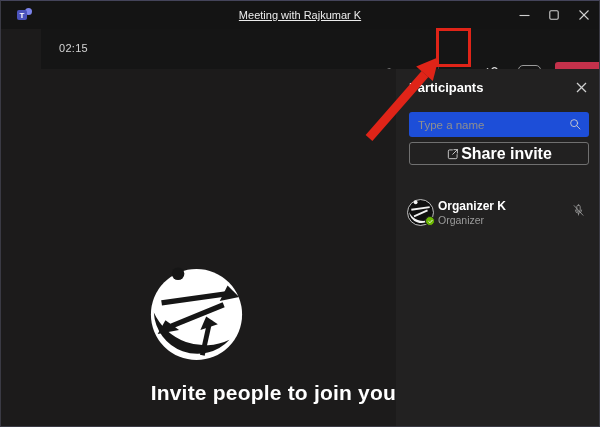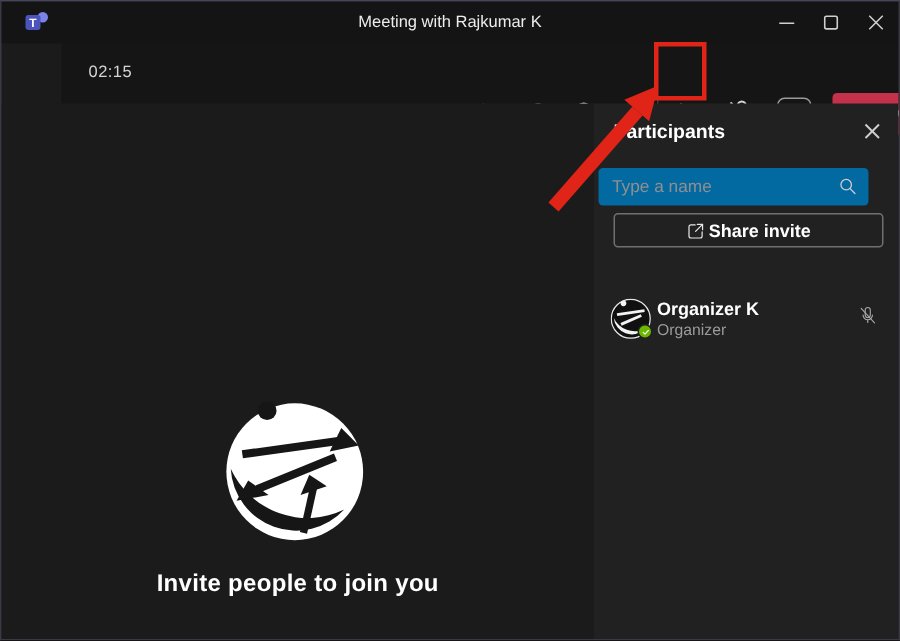--- a/index.html
+++ b/index.html
@@ -22,21 +22,21 @@
     position:absolute; left:0; top:2px; width:10px; height:10px;
     background:#4b53bc; border-radius:2px; color:#fff; font-size:8px; font-weight:bold;
     display:flex; align-items:center; justify-content:center;
   }
   .teams-logo .circ {
     position:absolute; right:0; top:0; width:7px; height:7px;
     background:#7b83eb; border-radius:50%;
   }
   .title-text {
     position:absolute; left:0; right:0; text-align:center;
-    color:#ececec; font-size:11px;
+    color:#ececec; font-size:11px;text-decoration:underline;
   }
   .win-controls { position:absolute; right:0; top:0; height:28px; display:flex; }
   .win-btn { width:30px; height:28px; display:flex; align-items:center; justify-content:center; color:#cfcfcf; }
   .win-btn svg { stroke:#cfcfcf; stroke-width:1.1; fill:none; }
 
   
   .toolbar {
     position:absolute; left:0; top:28px; right:0; height:40px;
     background:#151515;
     margin-left:40px;
@@ -66,49 +66,49 @@
   }
   .leave-main { display:flex; align-items:center; gap:5px; padding-left:9px; width:52px; }
   .leave-label { font-size:12px; font-weight:bold; }
   .leave-sep { width:1px; height:18px; background:rgba(255,255,255,.45); }
   .leave-caret { flex:1; display:flex; align-items:center; justify-content:center; }
 
   
   .stage { position:absolute; left:0; top:68px; width:395px; bottom:0; background:#1c1b1b; }
   .stage-logo { position:absolute; left:147px; top:197px; width:97px; height:97px; }
   .stage-msg {
-    position:absolute; left:0; right:0; top:312px; text-align:center;
-    color:#fff; font-size:16px; font-weight:bold; letter-spacing:.2px;
+    position:absolute; left:0; right:0; top:312px; text-align:right;
+    color:#fff; font-size:21px; font-weight:bold; letter-spacing:.2px;
   }
 
   
   .panel { position:absolute; left:395px; top:68px; right:0; bottom:0; background:#222121; }
   .panel-title { position:absolute; left:13px; top:11px; color:#fff; font-size:13px; font-weight:bold; }
   .panel-close { position:absolute; right:8px; top:8px; width:20px; height:20px;
     display:flex; align-items:center; justify-content:center; }
   .panel-close svg { stroke:#cfcfcf; stroke-width:1.3; }
 
   .search-box {
-    position:absolute; left:3px; top:43px; width:180px; height:25px;
-    background:#0369a1; border-radius:3px;
+    position:absolute; left:13px; top:43px; width:180px; height:25px;
+    background:#1d4ed8; border-radius:3px;
   }
   .search-box input {
     width:100%; height:100%; background:transparent; border:none; outline:none;
     color:#e0e0e0; font-size:11.5px; padding:0 26px 0 9px;
     font-family:"Liberation Sans","DejaVu Sans",sans-serif;
   }
   .search-box input::placeholder { color:#8f8f8f; }
   .search-icon { position:absolute; right:7px; top:5px; }
   .search-icon svg { stroke:#cfcfcf; fill:none; stroke-width:1.5; stroke-linecap:round; }
 
   .invite-btn {
     position:absolute; left:13px; top:73px; width:180px; height:23px;
     border:1px solid #707070; border-radius:3px;
     display:flex; align-items:center; justify-content:center; gap:1px;
-    color:#fff; font-size:12px; font-weight:bold;
+    color:#fff; font-size:16px; font-weight:bold;
   }
   .invite-btn svg { stroke:#e8e8e8; fill:none; stroke-width:1.4; stroke-linecap:round; stroke-linejoin:round; }
 
   .section-header {
     position:absolute; left:9px; top:110px; display:flex; align-items:center; gap:5px;
     color:#ededed; font-size:11px; font-weight:bold;
   }
   .section-header svg { stroke:#bdbdbd; fill:none; stroke-width:1.4; stroke-linecap:round; stroke-linejoin:round; }
 
   .participant-row { position:absolute; left:0; top:126px; right:0; height:38px; }

